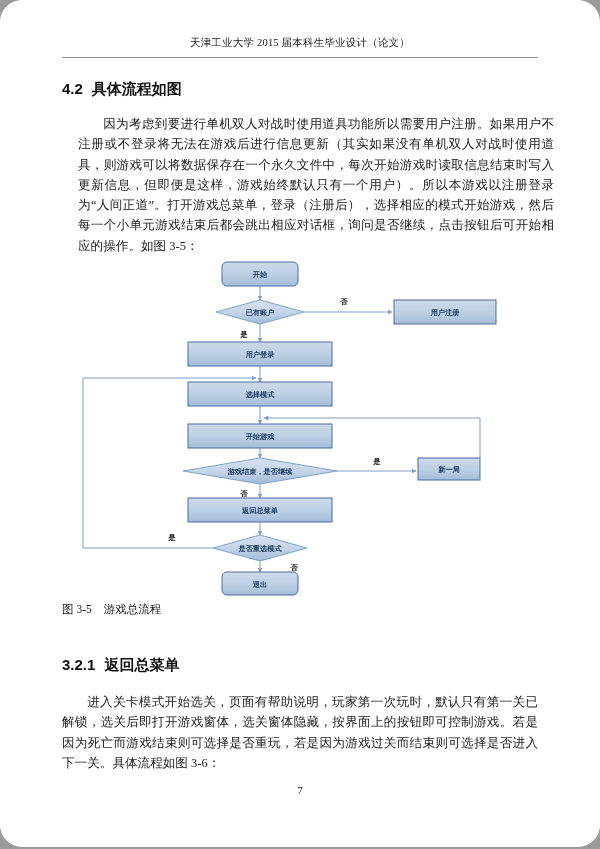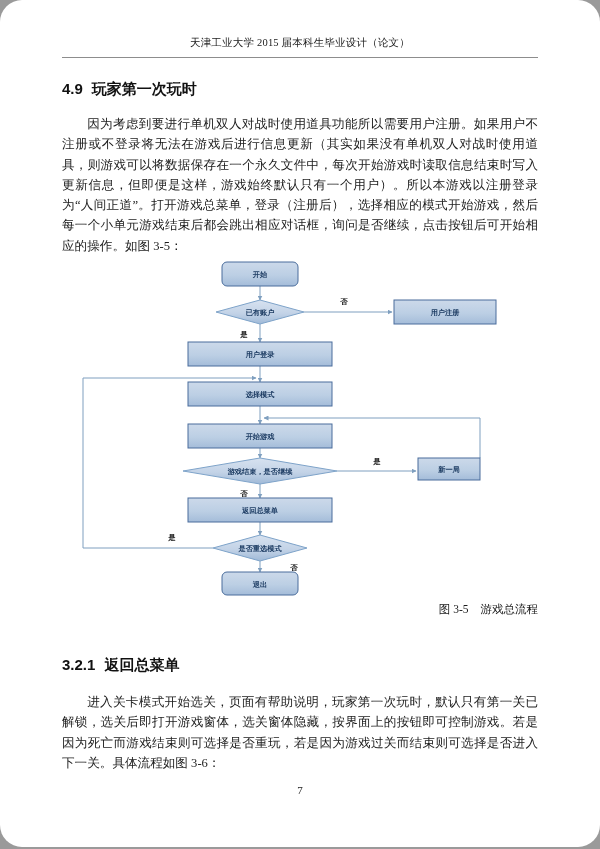--- a/index.html
+++ b/index.html
@@ -58,30 +58,30 @@
     position: absolute;
     left: 62px;
     width: 476px;
     font-size: 12.6px;
     line-height: 20.3px;
     color: #1b1b1b;
     text-align: justify;
     text-indent: 2em;
     text-justify: inter-ideograph;
   }
-  .para.p1 { top: 114px; }
+  .para.p1 { top: 114px; margin-left: 16px; }
   .para.p2 { top: 692px; }
 
   
   .fig-caption {
     position: absolute;
     left: 62px;
     width: 476px;
     top: 602px;
-    text-align: right;
+    text-align: left;
     font-size: 11.5px;
     color: #1b1b1b;
   }
   .fig-caption .cap-gap { display: inline-block; width: 12px; }
 
   
   .page-number {
     position: absolute;
     left: 62px;
     width: 476px;
@@ -115,21 +115,21 @@
 </style>
 </head>
 <body>
 
 <div class="page">
 
   <div class="header">天津工业大学 2015 届本科生毕业设计（论文）</div>
   <div class="header-rule"></div>
 
   <div class="h2 sec32">
-    <span class="num">4.9</span><span>玩家第一次玩时</span>
+    <span class="num">4.2</span><span>具体流程如图</span>
   </div>
 
   <div class="para p1">因为考虑到要进行单机双人对战时使用道具功能所以需要用户注册。如果用户不注册或不登录将无法在游戏后进行信息更新（其实如果没有单机双人对战时使用道具，则游戏可以将数据保存在一个永久文件中，每次开始游戏时读取信息结束时写入更新信息，但即便是这样，游戏始终默认只有一个用户）。所以本游戏以注册登录为“人间正道”。打开游戏总菜单，登录（注册后），选择相应的模式开始游戏，然后每一个小单元游戏结束后都会跳出相应对话框，询问是否继续，点击按钮后可开始相应的操作。如图 3-5：</div>
 
   <div class="flowchart">
     <svg width="476" height="348" viewBox="0 0 476 348" xmlns="http://www.w3.org/2000/svg">
       <defs>
         <linearGradient id="nodeGrad" x1="0" y1="0" x2="0" y2="1">
           <stop offset="0%" stop-color="#ccd9ea"></stop>
           <stop offset="55%" stop-color="#bccfe4"></stop>

